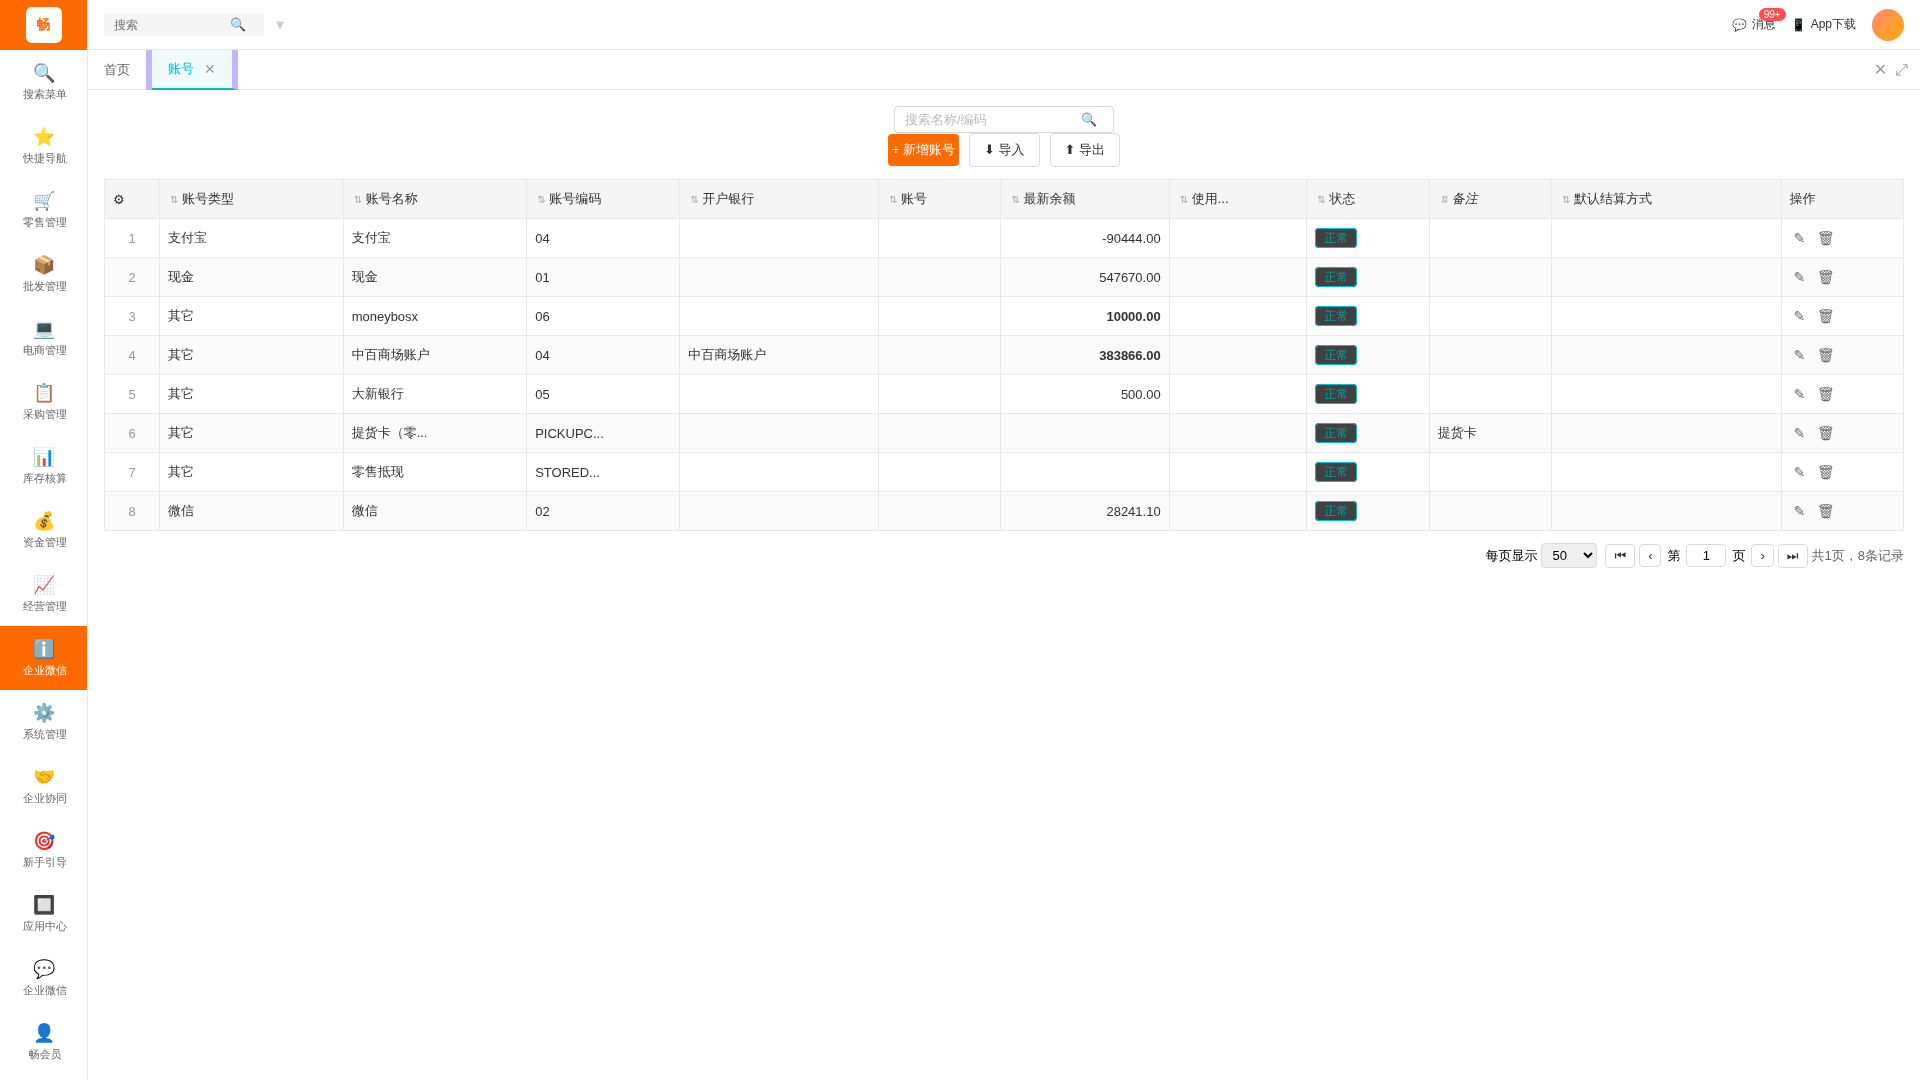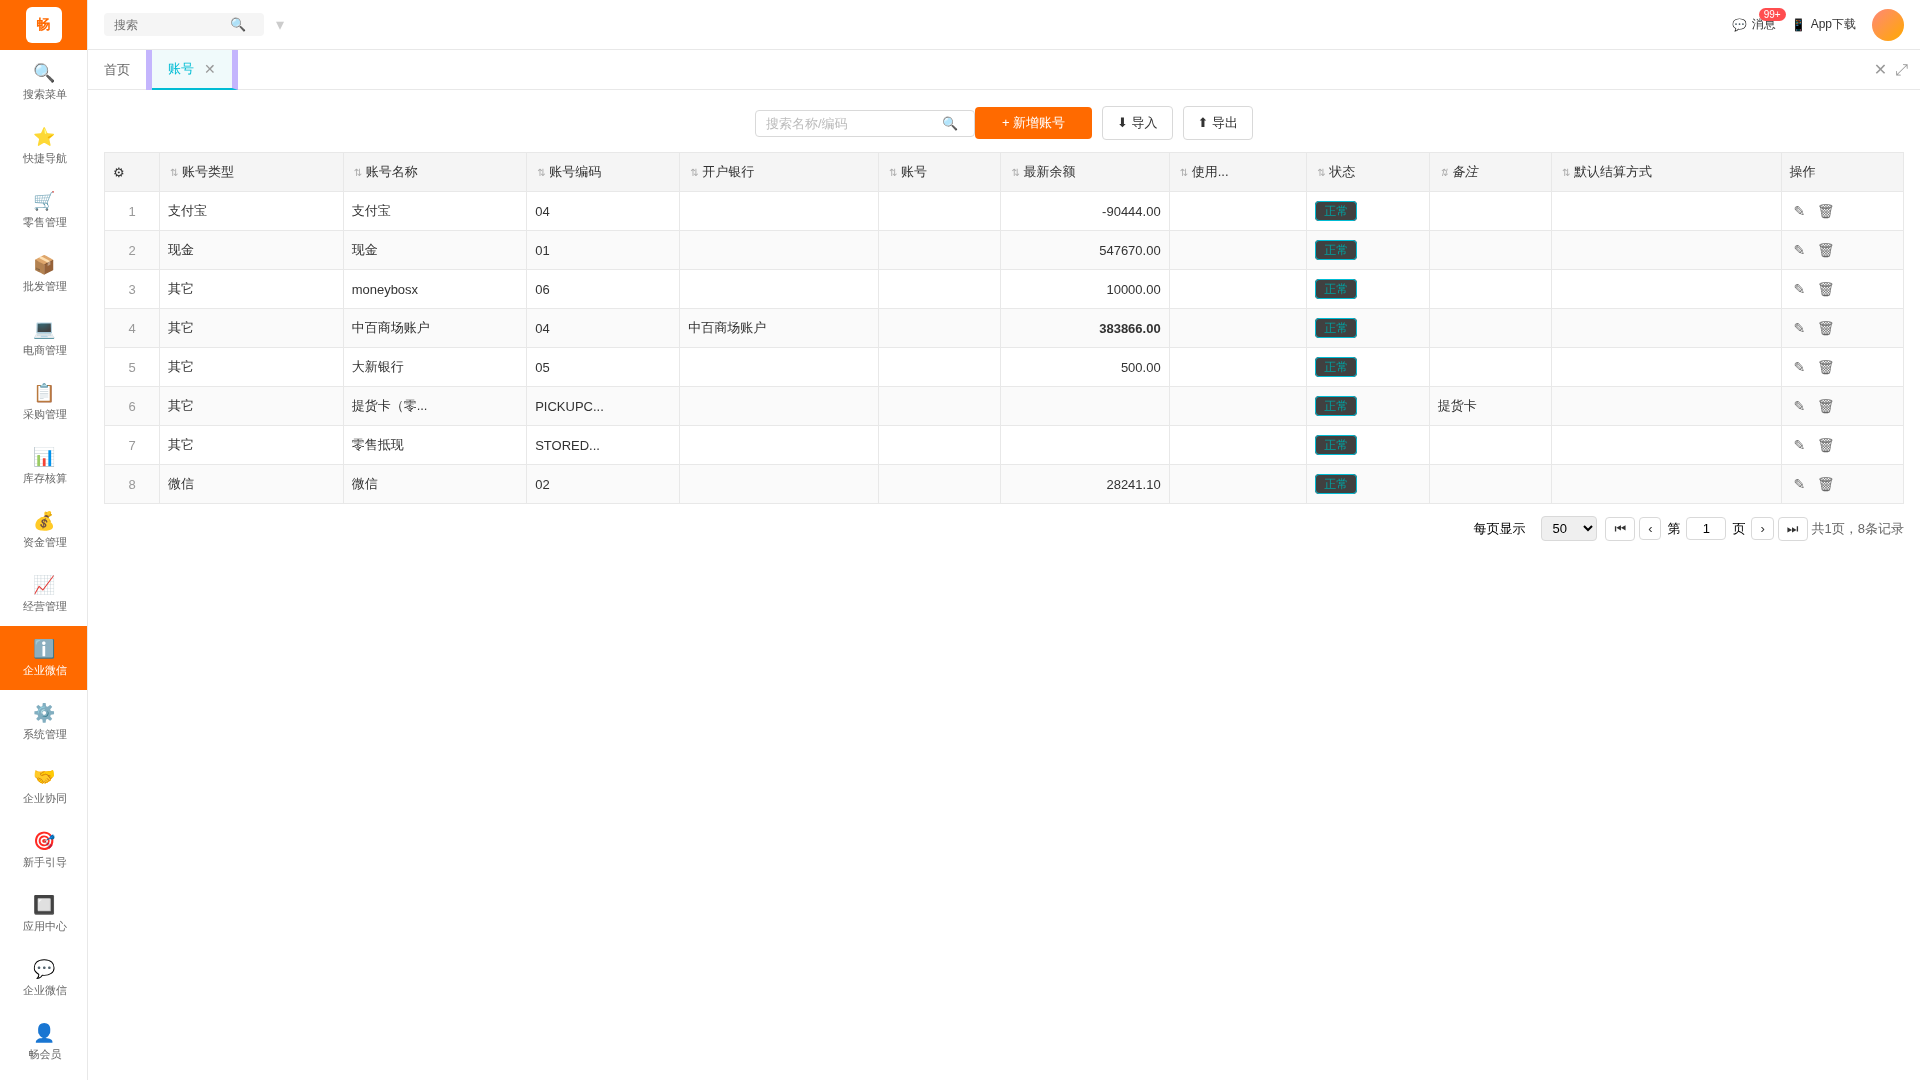--- a/index.html
+++ b/index.html
@@ -189,22 +189,23 @@
       flex: 1;
       overflow: auto;
       background: #fff;
       padding: 16px;
     }
 
     
     .content-toolbar {
       display: flex;
       align-items: center;
-      justify-content: center;
+      justify-content: flex-start;
       margin-bottom: 12px;
+      flex-direction: column;
     }
     .search-box {
       display: flex;
       align-items: center;
       border: 1px solid #d9d9d9;
       border-radius: 4px;
       padding: 5px 10px;
       gap: 6px;
       background: #fff;
       width: 220px;
@@ -220,21 +221,21 @@
     .toolbar-right {
       display: flex;
       align-items: center;
       gap: 10px;
     }
     .btn-add {
       background: #ff6a00;
       color: #fff;
       border: none;
       border-radius: 4px;
-      padding: 7px 27px;
+      padding: 7px 4px;
       cursor: pointer;
       font-size: 13px;
       display: flex;
       align-items: center;
       gap: 4px;
     }
     .btn-import, .btn-export {
       background: #fff;
       color: #333;
       border: 1px solid #d9d9d9;
@@ -292,21 +293,21 @@
       display: flex;
       align-items: center;
       justify-content: flex-end;
       padding: 12px 0 4px;
       gap: 8px;
       font-size: 13px;
     }
     .page-size-select {
       display: flex;
       align-items: center;
-      gap: 16px;
+      gap: 4px;
     }
     .page-size-select select {
       border: 1px solid #d9d9d9;
       border-radius: 4px;
       padding: 3px 6px;
       font-size: 13px;
       outline: none;
     }
     .page-nav {
       display: flex;
@@ -528,21 +529,21 @@
       <button class="action-btn" title="删除">🗑</button>
     </td>
   </tr>
           <tr>
     <td style="text-align:center;color:#999;">3</td>
     <td>其它</td>
     <td>moneybosx</td>
     <td>06</td>
     <td></td>
     <td></td>
-    <td style="text-align:right;">10000.00</td>
+    <td style="text-align:right;font-weight:bold;">10000.00</td>
     <td></td>
     <td><span class="status-badge">正常</span></td>
     <td></td>
     <td></td>
     <td>
       <button class="action-btn" title="编辑">✎</button>
       <button class="action-btn" title="删除">🗑</button>
     </td>
   </tr>
           <tr>

